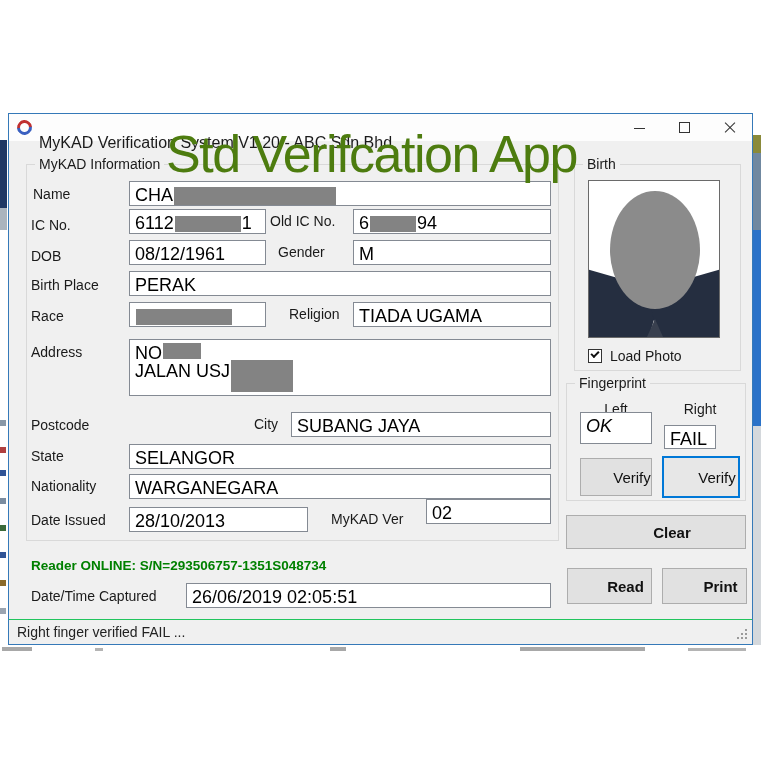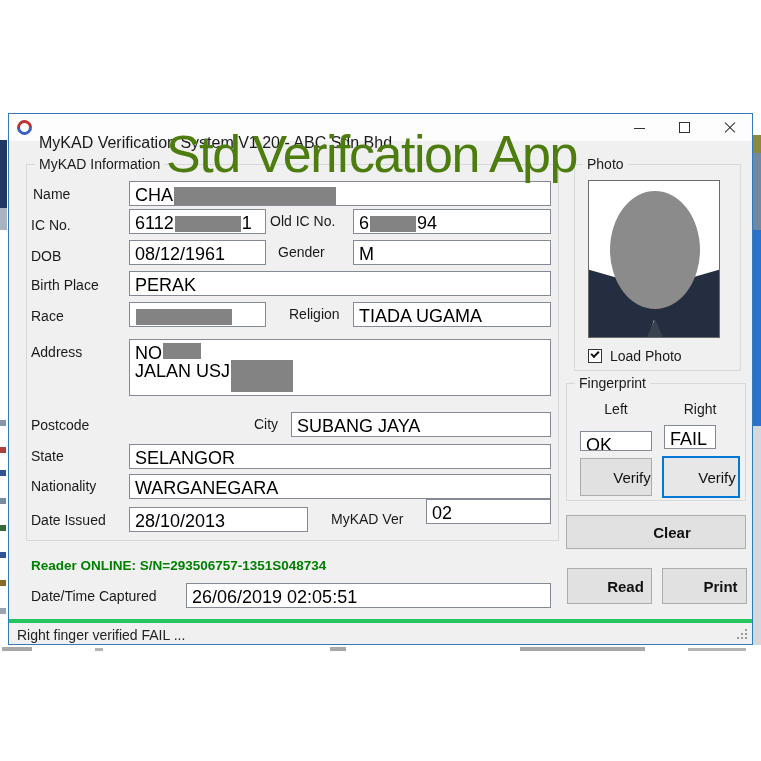--- a/index.html
+++ b/index.html
@@ -53,21 +53,21 @@
             border-left:8px solid transparent; border-right:8px solid transparent; border-bottom:18px solid #39404f; }
   .face   { position:absolute; left:21px; top:10px; width:90px; height:118px; background:#8b8b8b; border-radius:50%; }
 
   
   .cbx { position:absolute; width:14px; height:14px; background:#fff; border:1px solid #333; }
   .cbx .tick { position:absolute; left:2px; top:1px; width:8px; height:5px;
                border-left:2px solid #111; border-bottom:2px solid #111; transform:rotate(-45deg); }
 
   
   #statusbar { position:absolute; left:0; top:505px; width:743px; height:25px;
-               background:#f0f0f0; border-top:4px solid #22c55e; }
+               background:#f0f0f0; border-top:1px solid #22c55e; }
   #status-text { position:absolute; left:8px; top:4px; font-size:14px; color:#222; }
   #grip { position:absolute; right:3px; bottom:3px; width:2px; height:2px; background:#9a9a9a;
           box-shadow:-4px 4px #9a9a9a, 0 4px #9a9a9a, -8px 8px #9a9a9a, -4px 8px #9a9a9a, 0 8px #9a9a9a;
           transform:translate(-2px,-10px); }
 
   
   #watermark { position:absolute; left:166px; top:124px; font-size:52px; letter-spacing:-1.5px;
                color:#4d7c0f; white-space:nowrap; z-index:50; pointer-events:none; }
 
   .green-bold { position:absolute; font-size:13.5px; font-weight:bold; color:#008000; white-space:nowrap; }
@@ -176,40 +176,40 @@
 
     <div class="tb" style="left:120px;top:393px;width:179px;">28/10/2013</div>
     <div class="lbl" style="left:322px;top:397px;">MyKAD Ver</div>
     <div class="tb" style="left:417px;top:385px;width:125px;">02</div>
 
     <div class="green-bold" style="left:22px;top:444px;">Reader ONLINE: S/N=293506757-1351S048734</div>
     <div class="lbl" style="left:22px;top:474px;">Date/Time Captured</div>
     <div class="tb" style="left:177px;top:469px;width:365px;">26/06/2019 02:05:51</div>
 
     <div class="grp" style="left:565px;top:50px;width:167px;height:207px;">
-      <div class="grp-title">Photo</div>
+      <div class="grp-title">Birth</div>
       <div id="photo-frame">
         <div class="shirt"></div>
         <div class="neck"></div>
         <div class="suit-l"></div>
         <div class="suit-r"></div>
         <div class="vshadow"></div>
         <div class="face"></div>
       </div>
       <div class="cbx" style="left:13px;top:184px;">
         <div class="tick"></div>
       </div>
       <div class="lbl" style="left:35px;top:183px;">Load Photo</div>
     </div>
 
     <div class="grp" style="left:557px;top:269px;width:180px;height:118px;">
       <div class="grp-title">Fingerprint</div>
       <div class="lbl" style="left:10px;top:17px;width:78px;text-align:center;">Left</div>
       <div class="lbl" style="left:92px;top:17px;width:82px;text-align:center;">Right</div>
-      <div class="tb" style="left:13px;top:47px;width:72px;height:20px;">OK</div>
+      <div class="tb" style="left:13px;top:28px;width:72px;height:32px;font-style:italic;">OK</div>
       <div class="tb" style="left:97px;top:41px;width:52px;height:24px;">FAIL</div>
       <div class="btn" style="left:13px;top:74px;width:72px;height:38px;">Verify</div>
       <div class="btn focused" style="left:95px;top:72px;width:78px;height:42px;">Verify</div>
     </div>
 
     <div class="btn bold" style="left:557px;top:401px;width:180px;height:34px;">Clear</div>
     <div class="btn bold" style="left:558px;top:454px;width:85px;height:36px;">Read</div>
     <div class="btn bold" style="left:653px;top:454px;width:85px;height:36px;">Print</div>
 
     <div id="statusbar">

